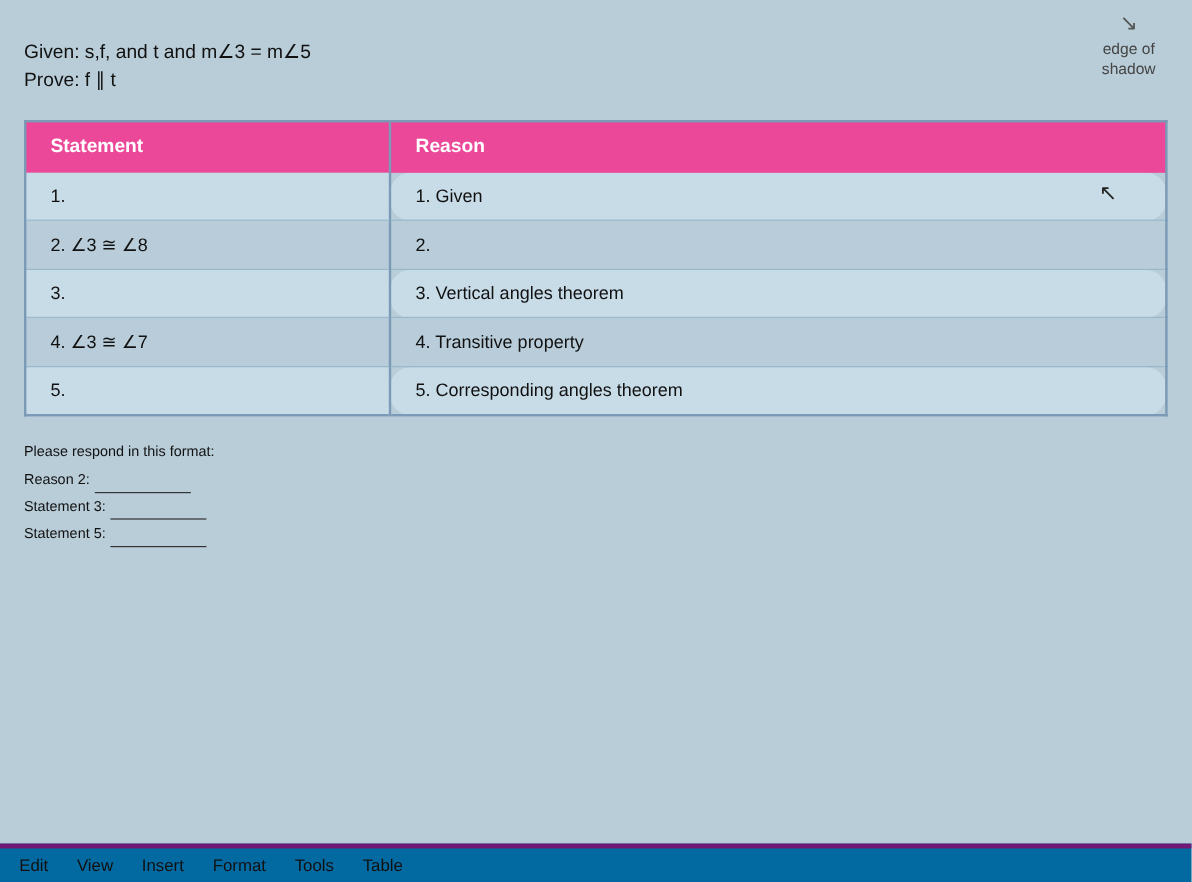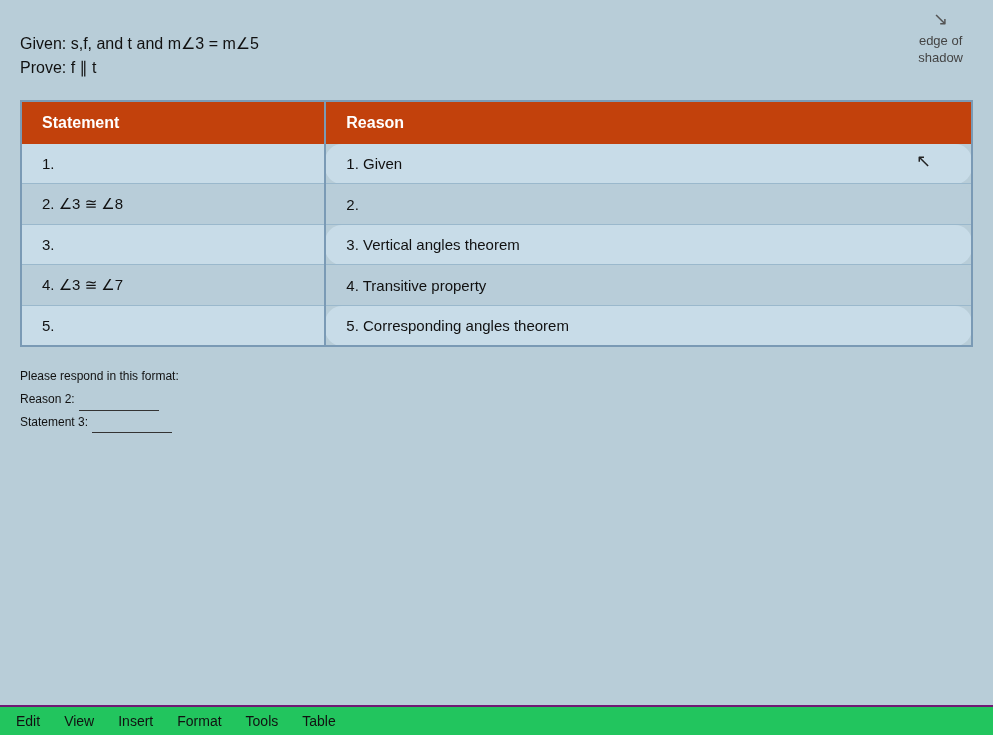--- a/index.html
+++ b/index.html
@@ -42,21 +42,21 @@
     }
 
     .proof-table {
       margin: 10px 20px;
       border-collapse: collapse;
       width: calc(100% - 40px);
       border: 2px solid #7a9ab5;
     }
 
     .proof-table thead tr {
-      background-color: #c2410c;
+      background-color: #ec4899;
     }
 
     .proof-table thead th {
       color: #fff;
       font-weight: bold;
       padding: 12px 20px;
       text-align: left;
       font-size: 16px;
       border-right: 2px solid #7a9ab5;
     }
@@ -113,22 +113,22 @@
       border-bottom: 1px solid #333;
       margin-left: 4px;
       vertical-align: bottom;
     }
 
     .menu-bar {
       position: absolute;
       bottom: 0;
       left: 0;
       width: 100%;
-      background-color: #22c55e;
-      border-top: 2px solid #701a75;
+      background-color: #0369a1;
+      border-top: 4px solid #701a75;
       padding: 6px 16px;
       display: flex;
       gap: 24px;
       font-size: 14px;
       color: #111;
     }
 
     .menu-bar span {
       cursor: pointer;
     }
@@ -180,20 +180,23 @@
 </table>
 
 <div class="instructions">
   <div>Please respond in this format:</div>
   <div>
     <span>Reason 2:</span><span class="blank-line"></span>
   </div>
   <div>
     <span>Statement 3:</span><span class="blank-line"></span>
   </div>
+  <div>
+    <span>Statement 5:</span><span class="blank-line"></span>
+  </div>
 </div>
 
 <div class="menu-bar" id="menu-bar">
 <span>Edit</span>
     <span>View</span>
     <span>Insert</span>
     <span>Format</span>
     <span>Tools</span>
     <span>Table</span>
   </div>

